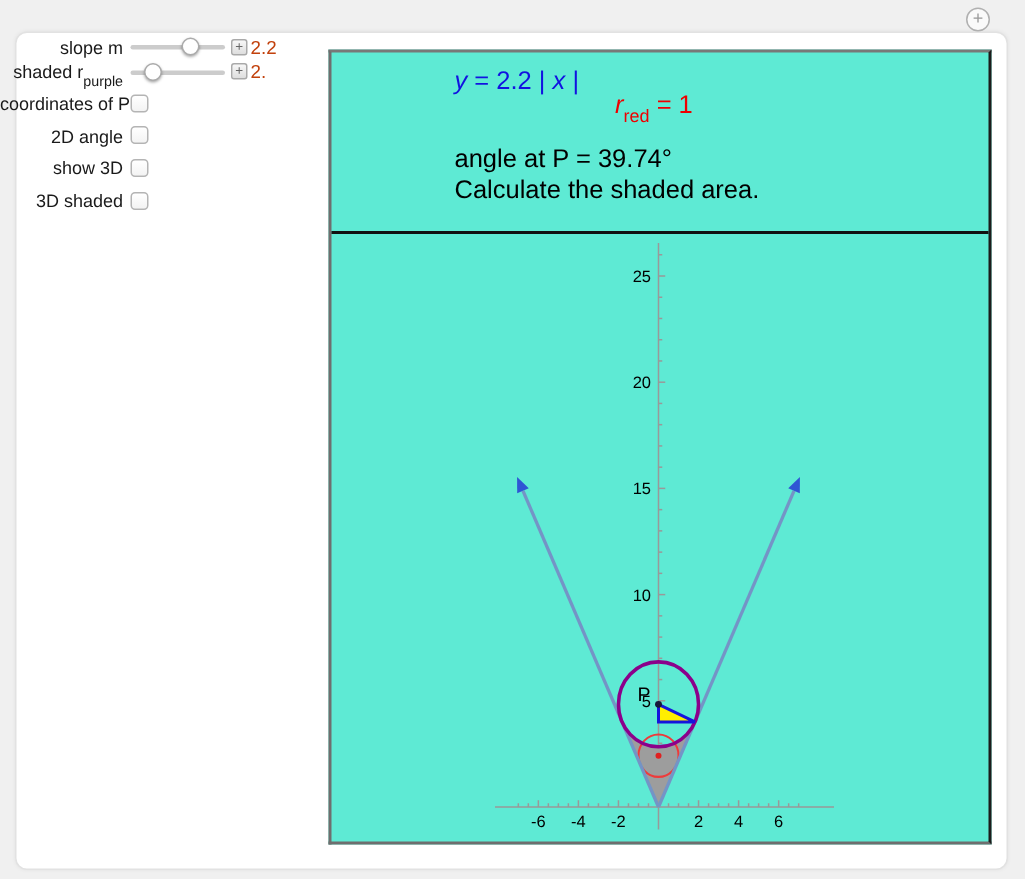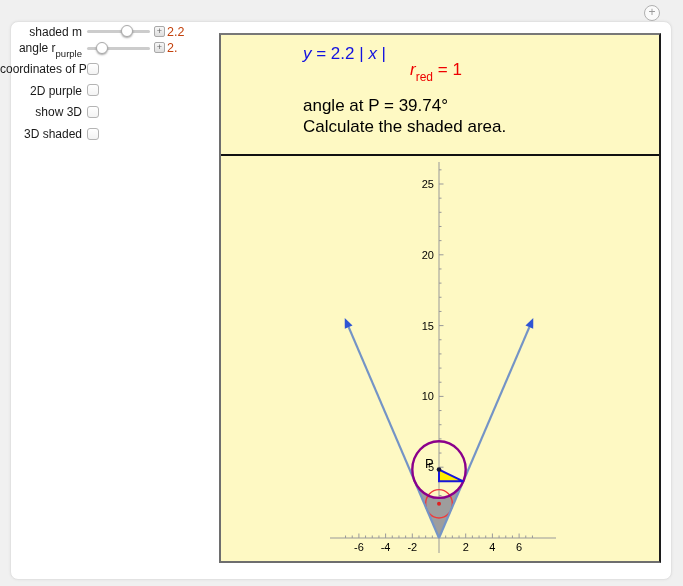--- a/index.html
+++ b/index.html
@@ -44,21 +44,21 @@
   }
   .val{position:absolute;left:167px;font-size:12.5px;color:#c2410c;white-space:nowrap;}
   .cbox{
     position:absolute;left:87px;width:12px;height:12px;box-sizing:border-box;
     background:linear-gradient(#ffffff,#f3f3f3);
     border:1px solid #b4b4b4;border-radius:3px;cursor:pointer;
   }
   
   .frame{
     position:absolute;left:219px;top:33px;width:442px;height:530px;
-    box-sizing:border-box;background:#fef9c3;
+    box-sizing:border-box;background:#5eead4;
     border:2px solid #6e6e6e;border-right-color:#1c1c1c;border-top-color:#787878;
   }
   .htext{
     position:absolute;left:0;top:0;width:438px;height:119px;
     border-bottom:2px solid #111;
   }
   .hline{position:absolute;left:82px;display:flex;gap:24px;white-space:pre;
     font-size:17px;color:#000;}
   .hline i{font-style:italic;}
   .hline sub{font-size:12px;position:relative;top:2px;}
@@ -68,38 +68,38 @@
 </style>
 </head>
 <body>
 
 <div class="panel"></div>
 
 <button class="plus-btn"><span>+</span></button>
 
 <div>
 
-  <span class="ctl-label" style="top:25px"><span>shaded m</span></span>
+  <span class="ctl-label" style="top:25px"><span>slope m</span></span>
   <div class="track" style="top:30px">
     <div class="thumb" style="left: calc(63.5% - 6px);"></div>
   </div>
   <div class="stepper" style="top:26px"><span>+</span></div>
   <span class="val" style="top:25px">2.2</span>
 
-  <span class="ctl-label" style="top:41px"><span>angle r</span><sub class="sub9">purple</sub></span>
+  <span class="ctl-label" style="top:41px"><span>shaded r</span><sub class="sub9">purple</sub></span>
   <div class="track" style="top:47px">
     <div class="thumb" style="left: calc(23.8% - 6px);"></div>
   </div>
   <div class="stepper" style="top:42px"><span>+</span></div>
   <span class="val" style="top:41px">2.</span>
 
   <span class="ctl-label" style="top:62px">coordinates of P</span>
   <div class="cbox" style="top:62.5px"></div>
 
-  <span class="ctl-label" style="top:83.5px">2D purple</span>
+  <span class="ctl-label" style="top:83.5px">2D angle</span>
   <div class="cbox" style="top:84px"></div>
 
   <span class="ctl-label" style="top:105px">show 3D</span>
   <div class="cbox" style="top:105.5px"></div>
 
   <span class="ctl-label" style="top:127px">3D shaded</span>
   <div class="cbox" style="top:127.5px"></div>
 </div>
 
 <div class="frame">

